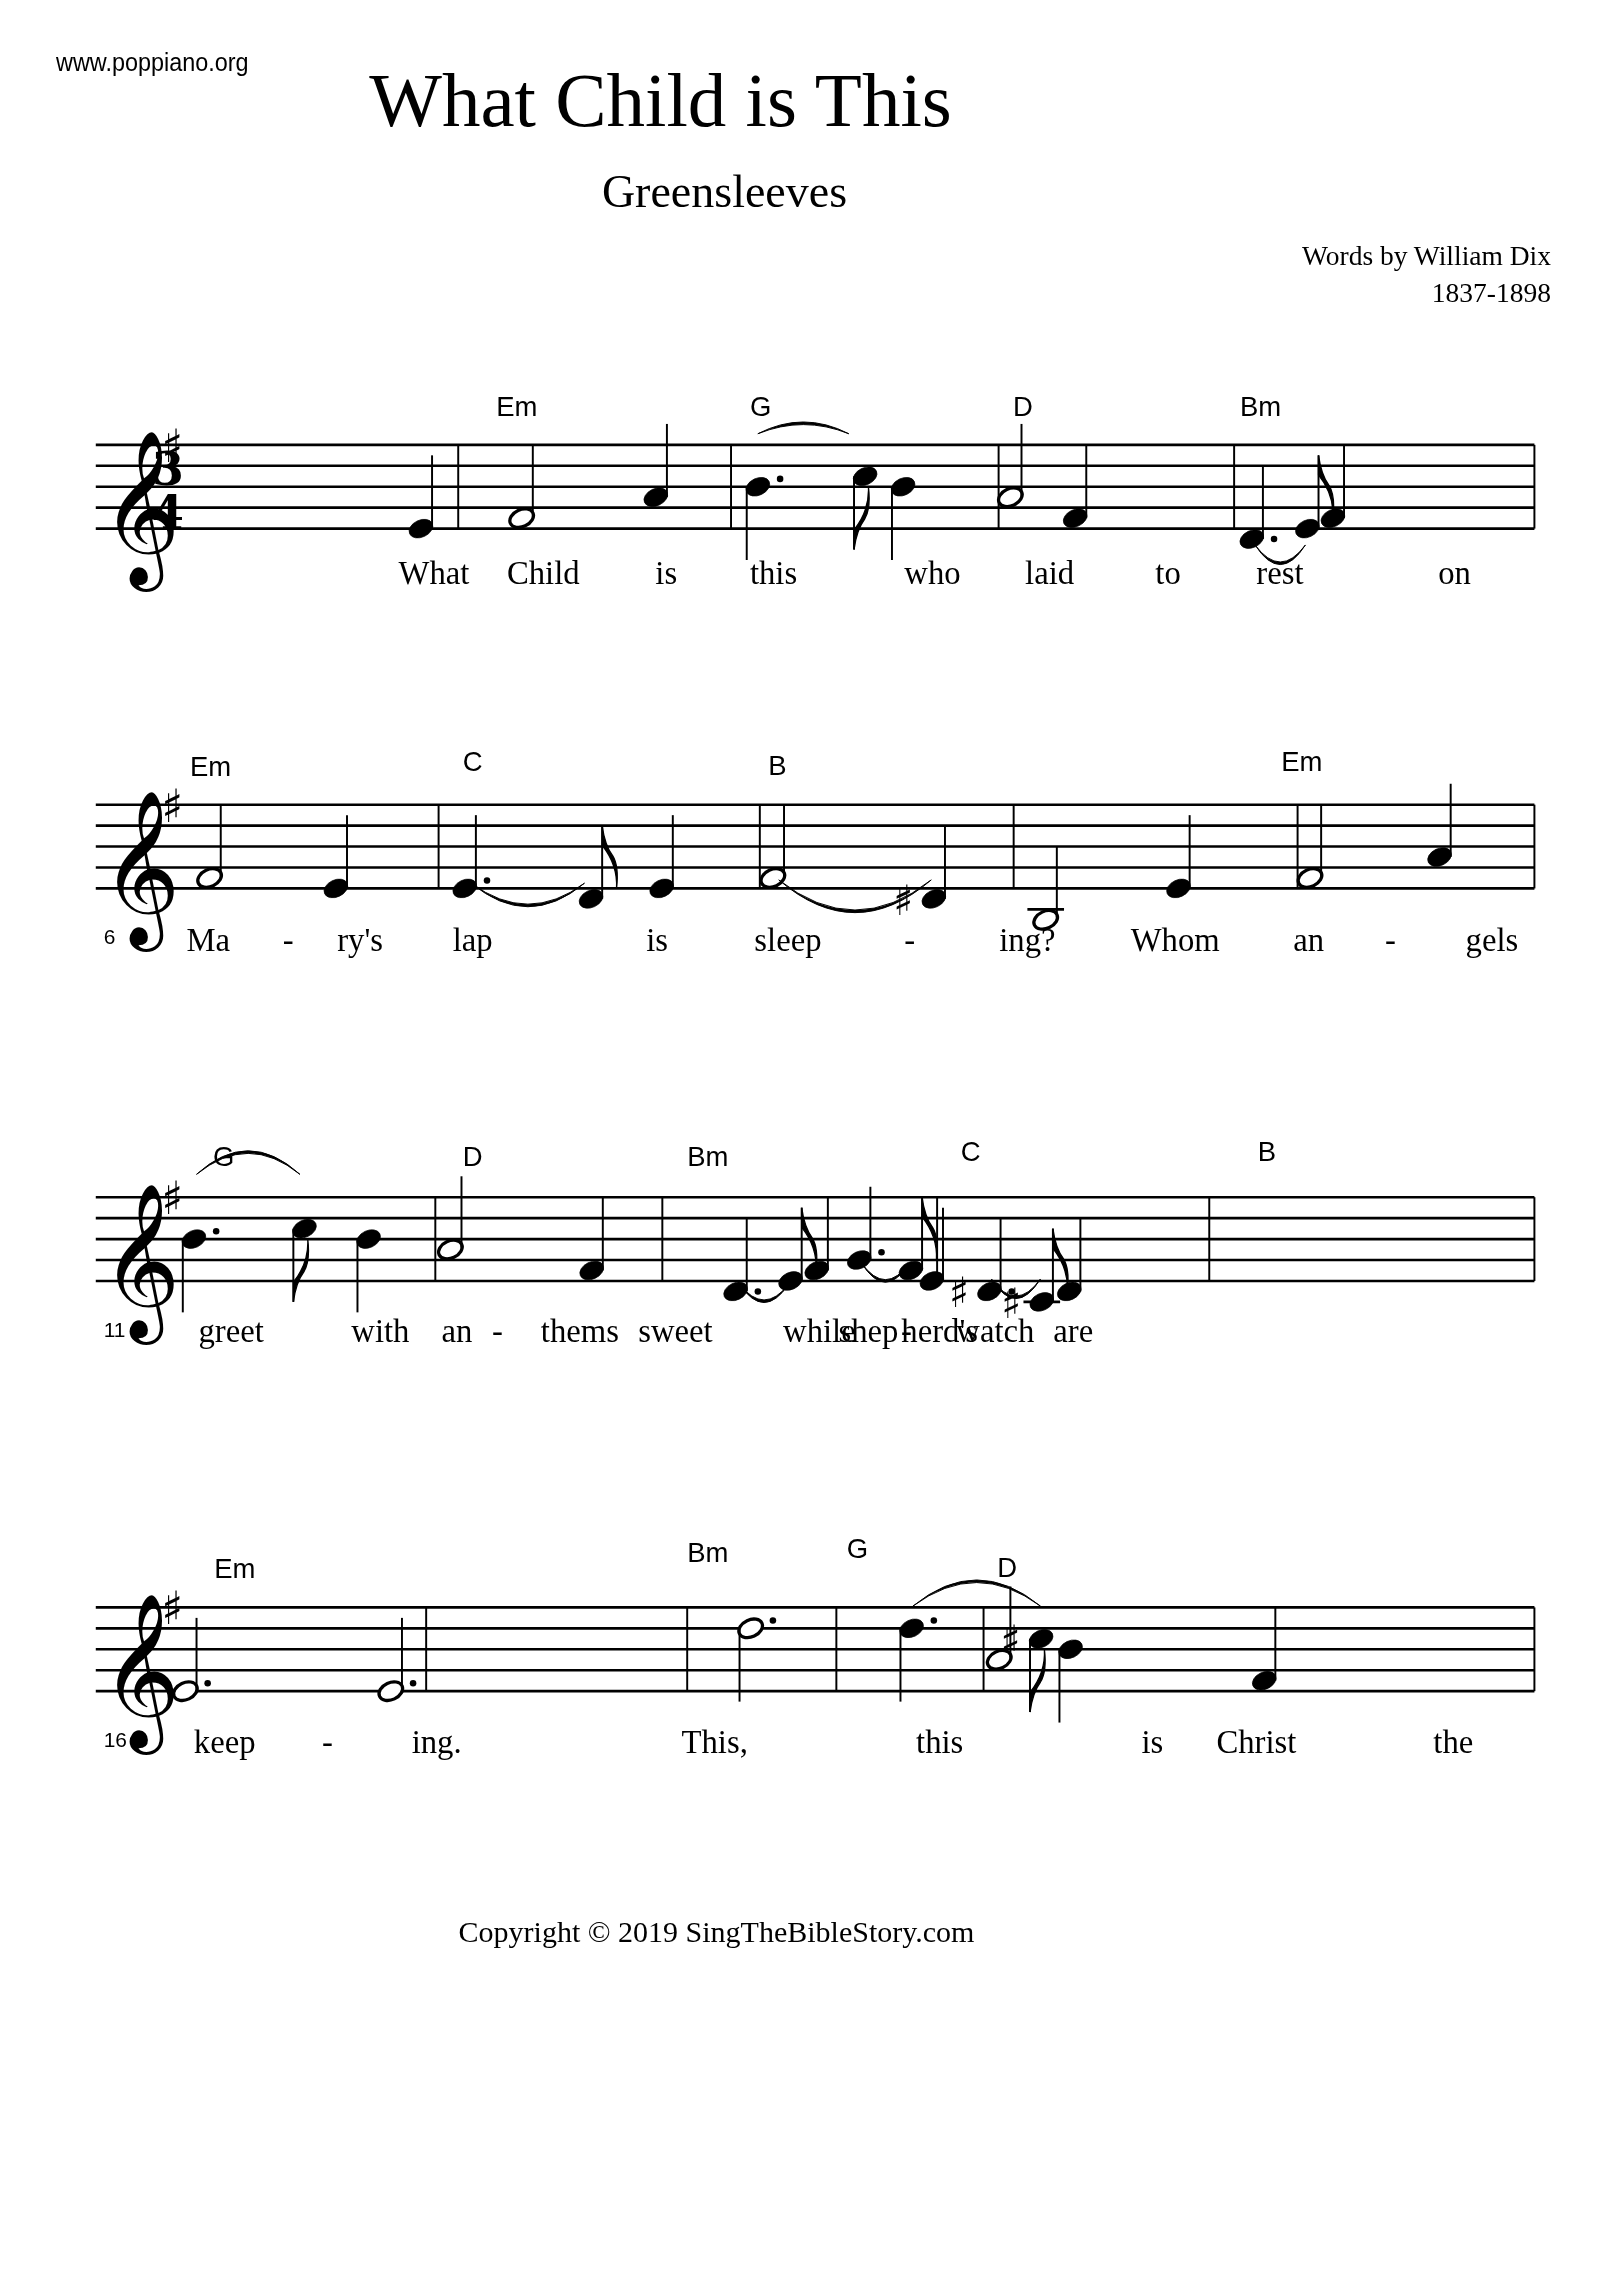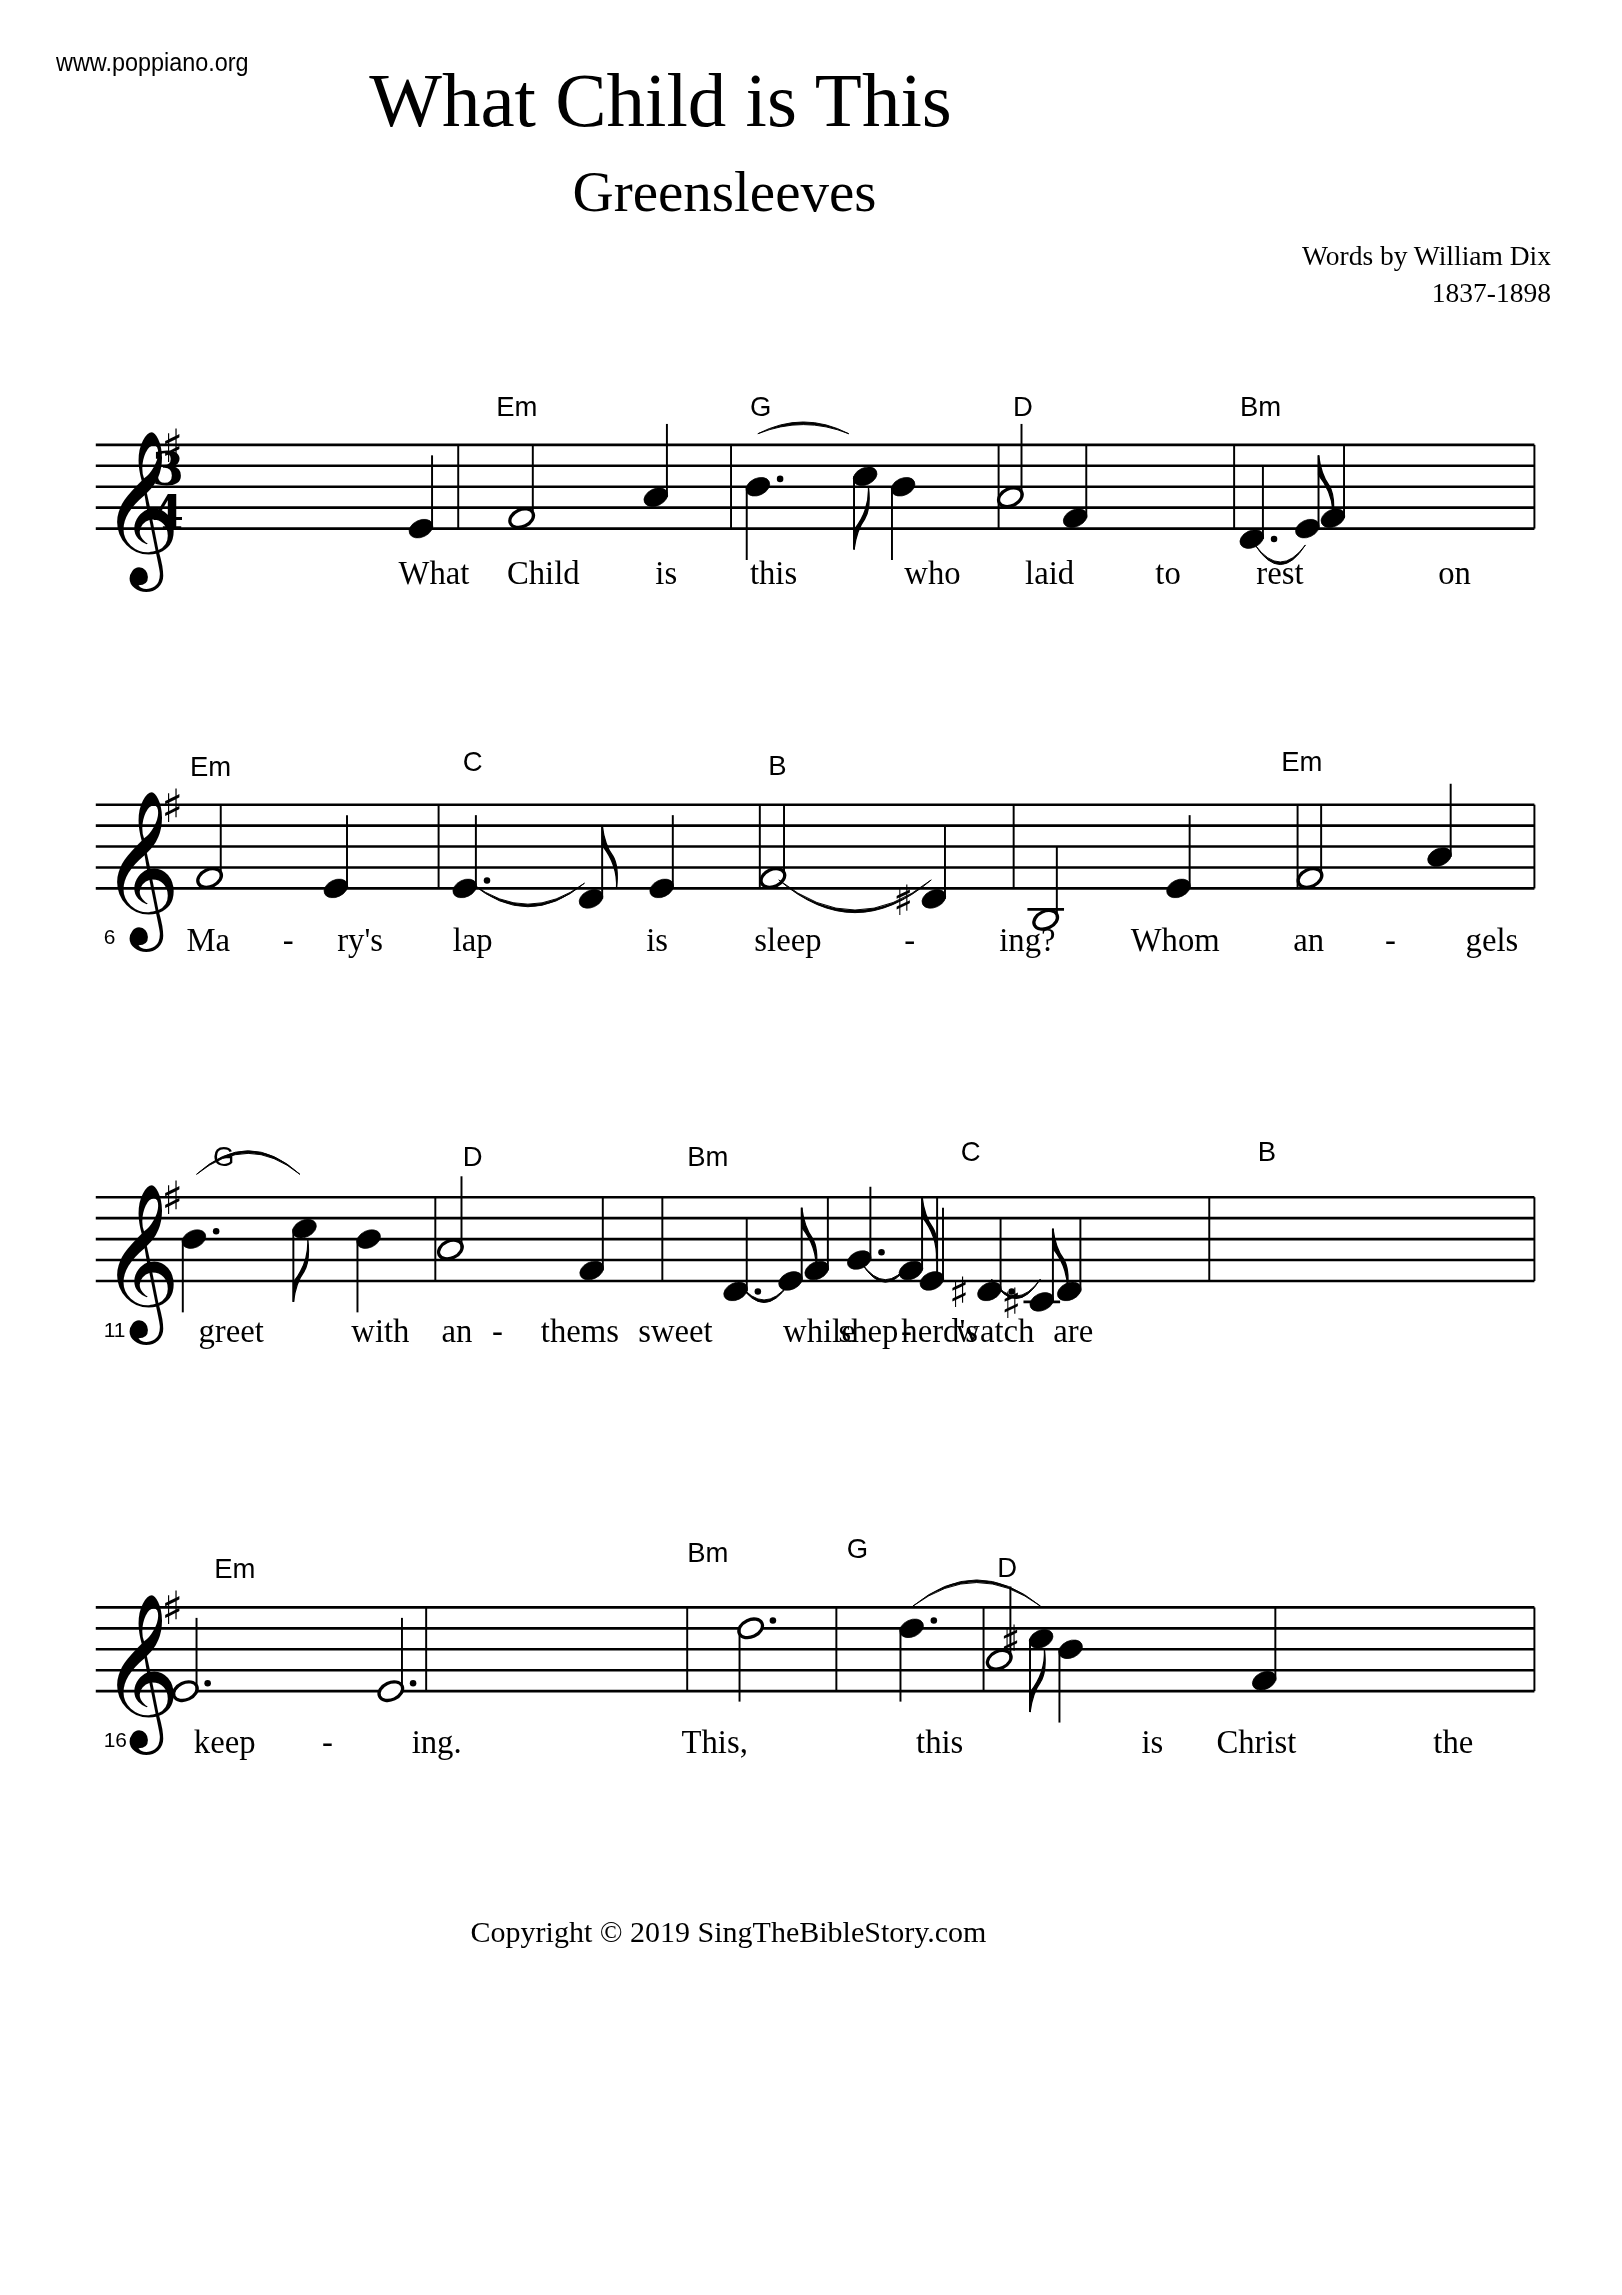--- a/index.html
+++ b/index.html
@@ -1,23 +1,23 @@
 <!DOCTYPE html>
 <html style="font-size:10.5px"><head>
 <meta charset="utf-8">
 <style>
   html, body { margin: 0; padding: 0; background: #ffffff; }
   body { width: 1623px; height: 2295px; position: relative; overflow: hidden; color: #000; }
   .abs { position: absolute; }
   .site { left: 56px; top: 47px; font-family: "Liberation Sans", sans-serif; font-size: 26px; transform: scaleX(0.9); transform-origin: left top; }
   .title { left: 0; width: 1321px; top: 58px; text-align: center; font-family: "Liberation Serif", serif; font-size: 77px; line-height: 85px; }
-  .subtitle { left: 0; width: 1449px; top: 162px; text-align: center; font-family: "Liberation Serif", serif; font-size: 57px; line-height: 59px; }
+  .subtitle { left: 0; width: 1449px; top: 162px; text-align: center; font-family: "Liberation Serif", serif; font-size: 46px; line-height: 59px; }
   .credit { right: 72px; top: 237px; text-align: right; font-family: "Liberation Serif", serif; font-size: 27.5px; line-height: 37px; }
   .credit div { white-space: nowrap; margin-left: 32px; }
-  .copyright { left: 16px; width: 1425px; top: 1914px; text-align: center; font-family: "Liberation Serif", serif; font-size: 30px; line-height: 35px; }
+  .copyright { left: 4px; width: 1425px; top: 1914px; text-align: center; font-family: "Liberation Serif", serif; font-size: 30px; line-height: 35px; }
   svg.score { position: absolute; left: 0; top: 0; }
   .chord { font-family: "Liberation Sans", sans-serif; font-size: 42px; }
   .lyric { font-family: "Liberation Serif", serif; font-size: 50px; }
   .mnum { font-family: "Liberation Sans", sans-serif; font-size: 32px; }
   .timesig { font-family: "DejaVu Serif", serif; font-size: 70px; font-weight: bold; }
 </style>
 </head>
 <body>
 
 <div class="abs site">www.poppiano.org</div>

